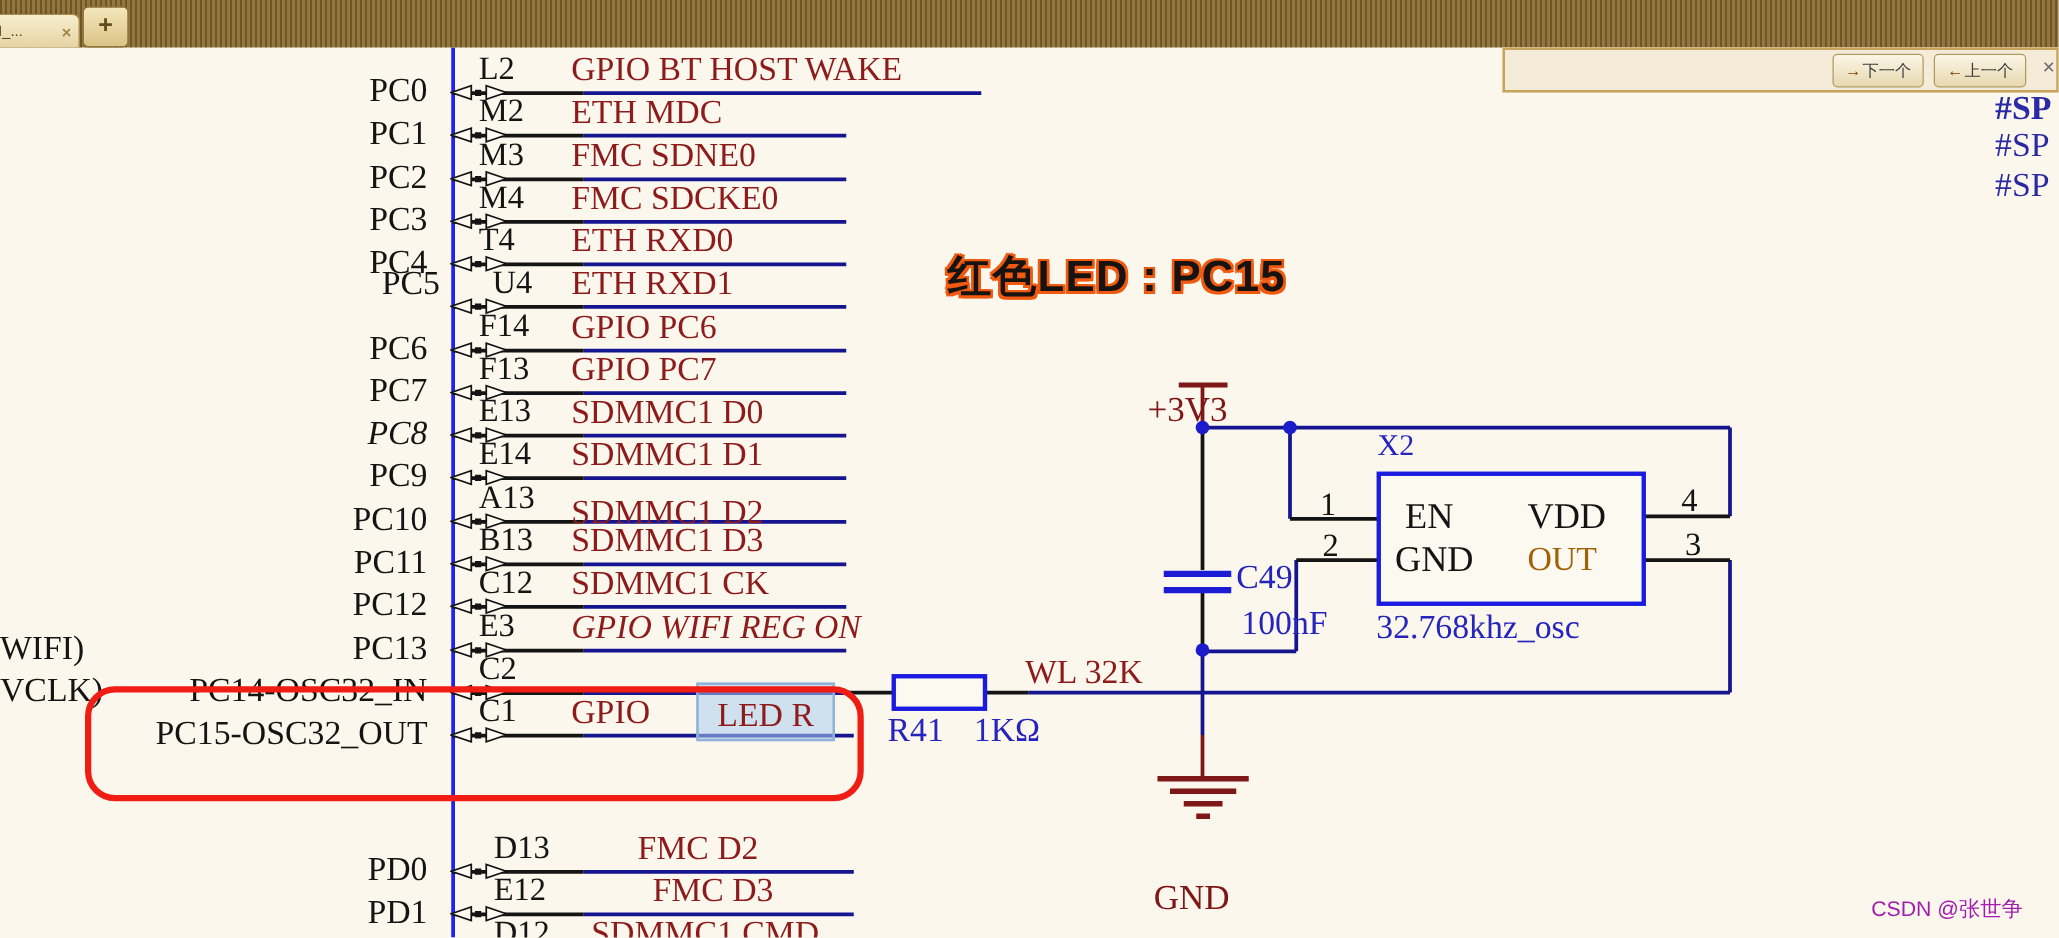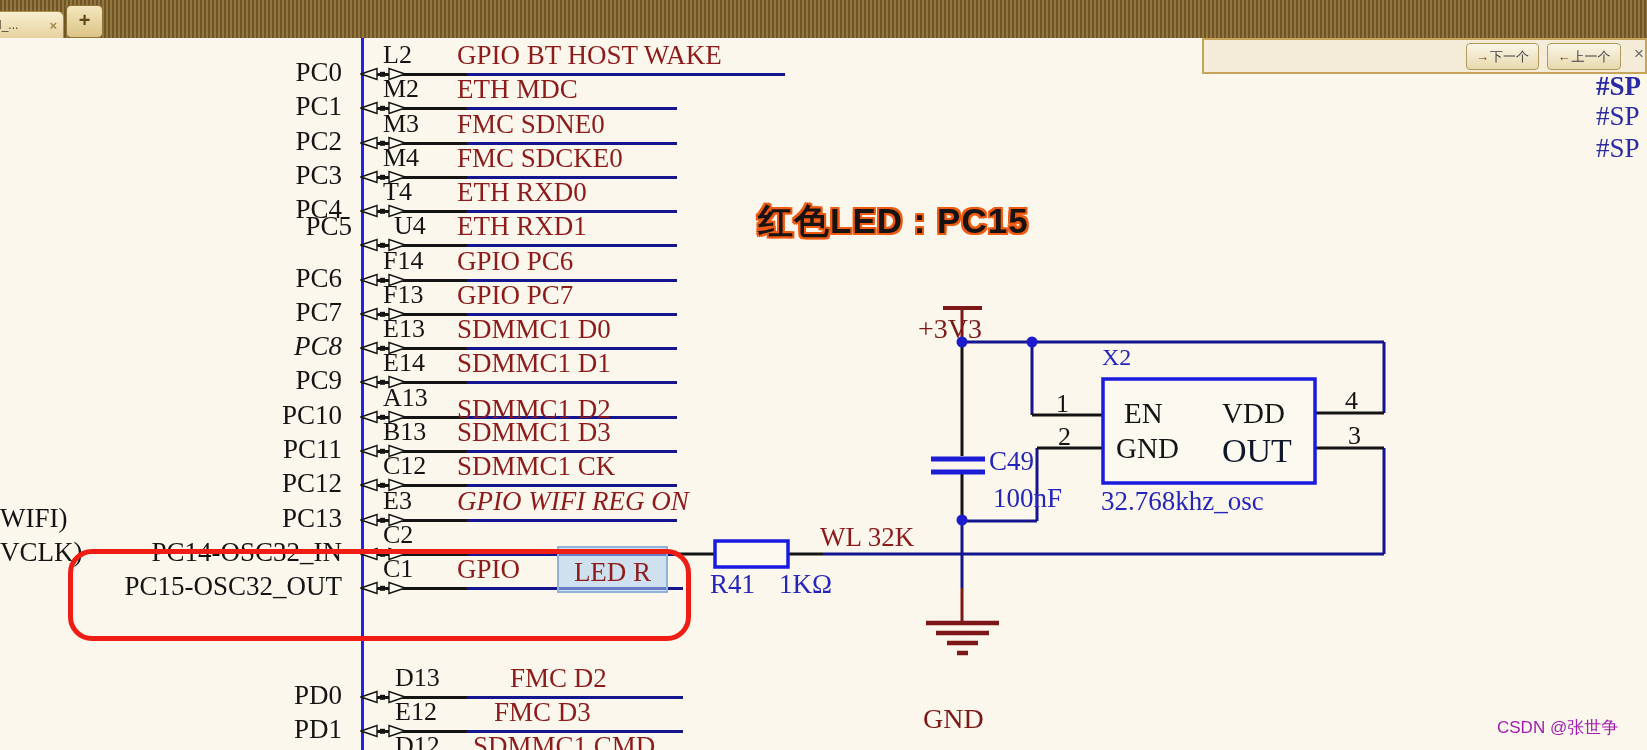--- a/index.html
+++ b/index.html
@@ -299,40 +299,40 @@
       <div class="net ser" style="left: 510px; top: 626px;">FMC D2</div>
       <div class="pinlabel ser" style="top: 677px;">PD1</div>
       <div class="stub" style="left: 362px; top: 692px; width: 105px;"></div>
       <div class="wire" style="left: 467px; top: 692px; width: 216px; background: rgb(21, 21, 143);"></div>
       <div class="pin-arrow" style="left: 360px; top: 685px;"><svg width="46" height="16" viewBox="0 0 46 16">
           <polygon points="1,8 17,2.5 17,13.5" fill="#fdfaf1" stroke="#141414" stroke-width="1.4"></polygon>
           <rect x="20" y="5.8" width="5" height="5" fill="#141414"></rect>
           <polygon points="45,8 29,2.5 29,13.5" fill="#fdfaf1" stroke="#141414" stroke-width="1.4"></polygon>
         </svg></div>
       <div class="des ser" style="left: 395px; top: 660px;">E12</div>
-      <div class="net ser" style="left: 494px; top: 660px;">FMC D3</div>
+      <div class="net ser" style="left: 522px; top: 660px;">FMC D3</div>
       <div class="des ser" style="left: 395px; top: 694px;">D12</div>
       <div class="net ser" style="left: 473px; top: 694px;">SDMMC1 CMD</div>
       <div class="leftlabel ser" style="top: 466px; left: 0px;">WIFI)</div>
       <div class="leftlabel ser" style="top: 500px; left: 0px;">VCLK)</div>
     </div>
 
   <div class="abs ser redtxt" style="left:918px;top:232px;font-size:28px;">+3V3</div>
   <div class="abs ser bluetxt" style="left:1102px;top:307px;font-size:24px;">X2</div>
   <div class="abs ser bluetxt" style="left:1101px;top:449px;font-size:27px;">32.768khz_osc</div>
   <div class="abs ser bluetxt" style="left:989px;top:409px;font-size:27px;">C49</div>
   <div class="abs ser bluetxt" style="left:993px;top:446px;font-size:27px;">100nF</div>
   <div class="abs ser" style="left:1056px;top:352px;font-size:26px;color:#141414;">1</div>
   <div class="abs ser" style="left:1058px;top:385px;font-size:26px;color:#141414;">2</div>
   <div class="abs ser" style="left:1345px;top:349px;font-size:26px;color:#141414;">4</div>
   <div class="abs ser" style="left:1348px;top:384px;font-size:26px;color:#141414;">3</div>
   <div class="abs ser" style="left:1124px;top:360px;font-size:29px;color:#141414;">EN</div>
   <div class="abs ser" style="left:1222px;top:360px;font-size:29px;color:#141414;">VDD</div>
   <div class="abs ser" style="left:1116px;top:395px;font-size:29px;color:#141414;">GND</div>
-  <div class="abs ser" style="left:1222px;top:395px;font-size:34px;color:#0f172a;">OUT</div>
+  <div class="abs ser" style="left:1222px;top:395px;font-size:27px;color:#a16207;">OUT</div>
   <div class="abs ser" style="left:820px;top:485px;font-size:27px;color:#8e1b1b;">WL 32K</div>
   <div class="abs ser bluetxt" style="left:710px;top:532px;font-size:27px;">R41</div>
   <div class="abs ser bluetxt" style="left:779px;top:532px;font-size:27px;">1KΩ</div>
   <div class="abs ser redtxt" style="left:923px;top:622px;font-size:28px;">GND</div>
 </div>
 
 <div class="redrect"></div>
 
 <div class="note">红色LED : PC15</div>
 

